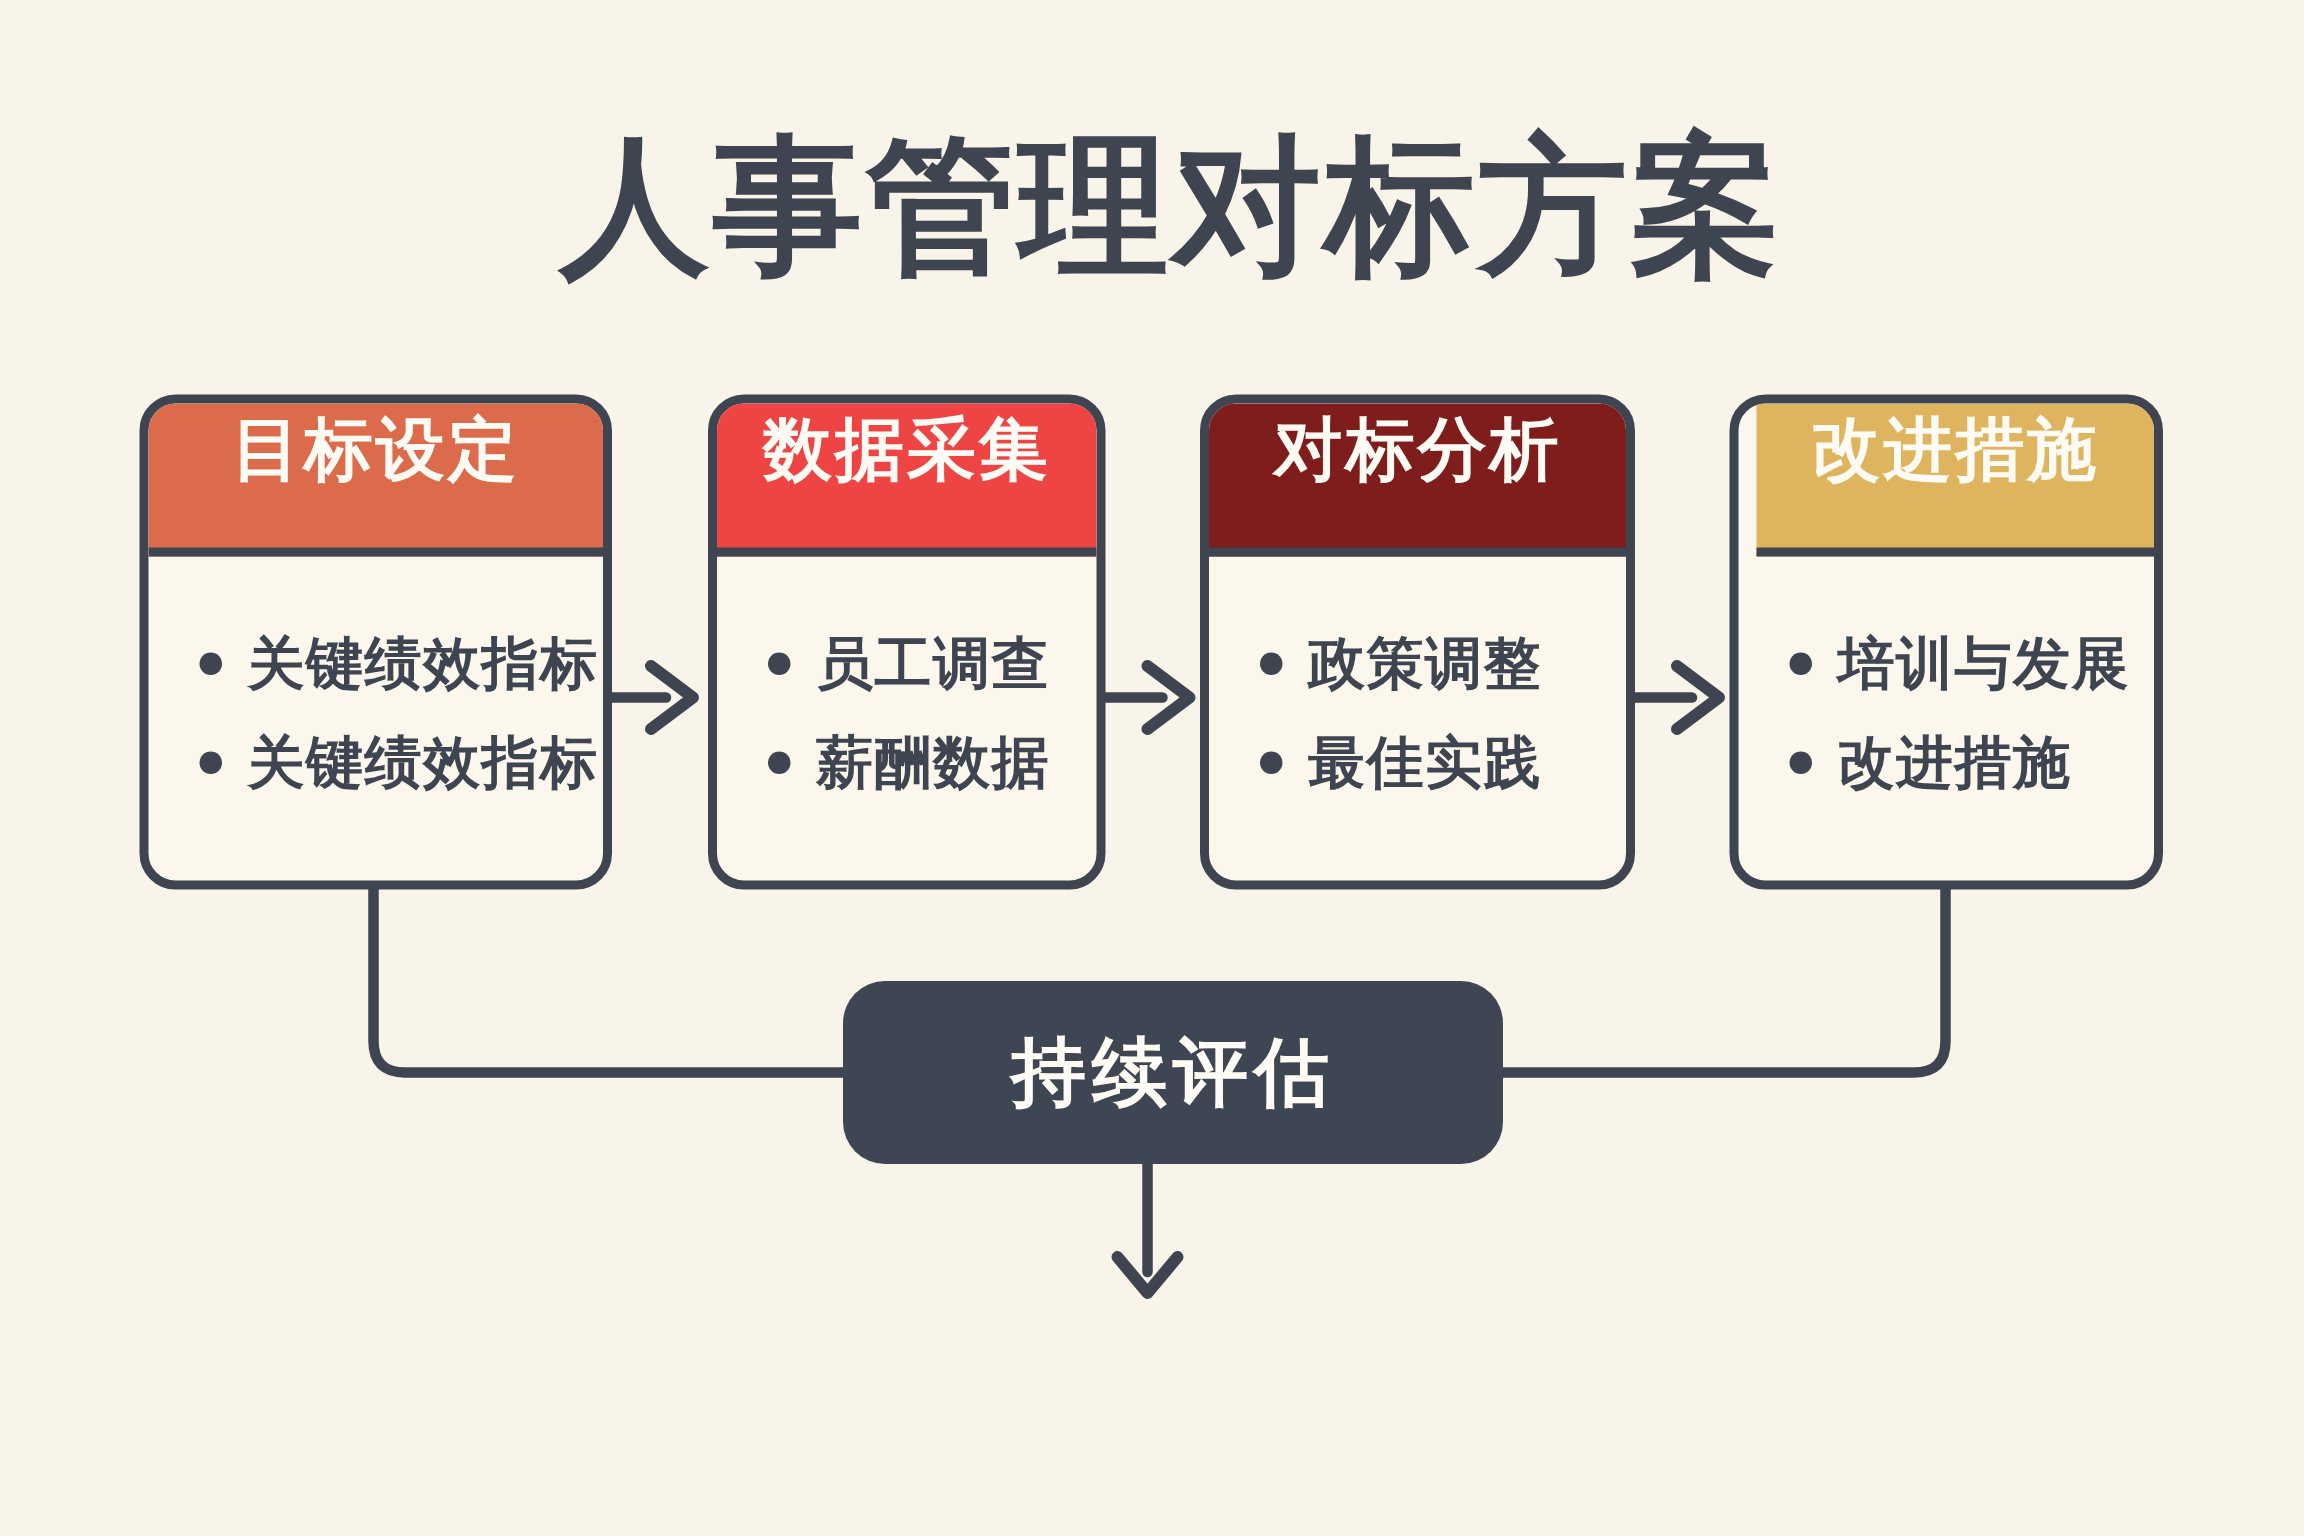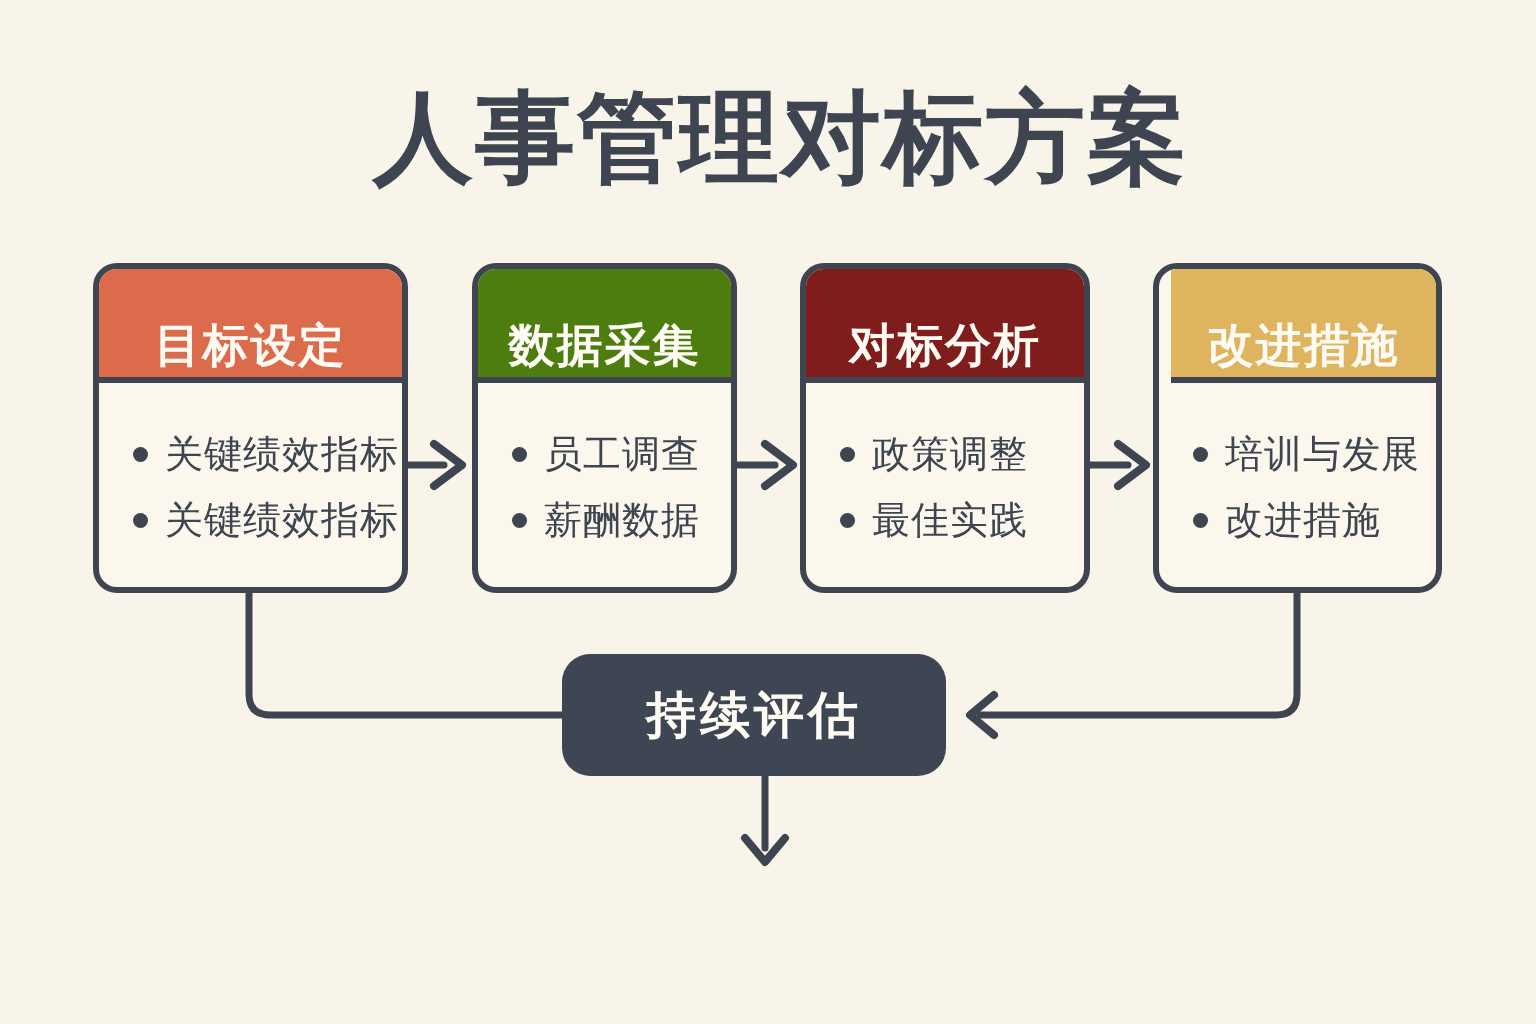--- a/index.html
+++ b/index.html
@@ -37,40 +37,40 @@
     border:6px solid var(--line);
     border-radius:24px;
     overflow:hidden;
   }
   .s1{left:93px;width:315px;}
   .s2{left:472px;width:265px;}
   .s3{left:800px;width:290px;}
   .s4{left:1153px;width:289px;}
 
   .stage-header{
-    height:114px;
+    height:102px;
     border-bottom:6px solid var(--line);
-    display:flex;align-items:flex-end;justify-content:center;
+    display:flex;align-items:flex-start;justify-content:center;
     color:var(--text-light);
     font-size:46px;font-weight:800;letter-spacing:2px;
   }
   .stage-body{
     list-style:none;margin:0;padding:38px 10px 0 34px;
   }
   .stage-body li{
     display:flex;align-items:center;gap:17px;
     height:66px;
     color:var(--line);
-    font-size:38px;font-weight:400;letter-spacing:1px;
+    font-size:38px;font-weight:700;letter-spacing:1px;
     white-space:nowrap;
   }
   .dot{width:15px;height:15px;border-radius:50%;background:var(--line);flex:none;}
 
   .footer-box{
-    position:absolute;left:562px;top:654px;width:384px;height:122px;
+    position:absolute;left:562px;top:654px;width:440px;height:122px;
     background:var(--line);
     border-radius:28px;
     display:flex;align-items:center;justify-content:center;
     color:var(--text-light);
     font-size:50px;font-weight:800;letter-spacing:4px;
   }
 </style>
 </head>
 <body>
 
@@ -120,21 +120,21 @@
         <span>关键绩效指标</span>
       </li>
       <li>
         <span class="dot"></span>
         <span>关键绩效指标</span>
       </li>
     </ul>
   </div>
 
   <div class="stage s2">
-    <div class="stage-header" style="background: #4d7c0f;">
+    <div class="stage-header" style="background: #ef4444;">
       <span>数据采集</span>
     </div>
     <ul class="stage-body">
       <li>
         <span class="dot"></span>
         <span>员工调查</span>
       </li>
       <li>
         <span class="dot"></span>
         <span>薪酬数据</span>

